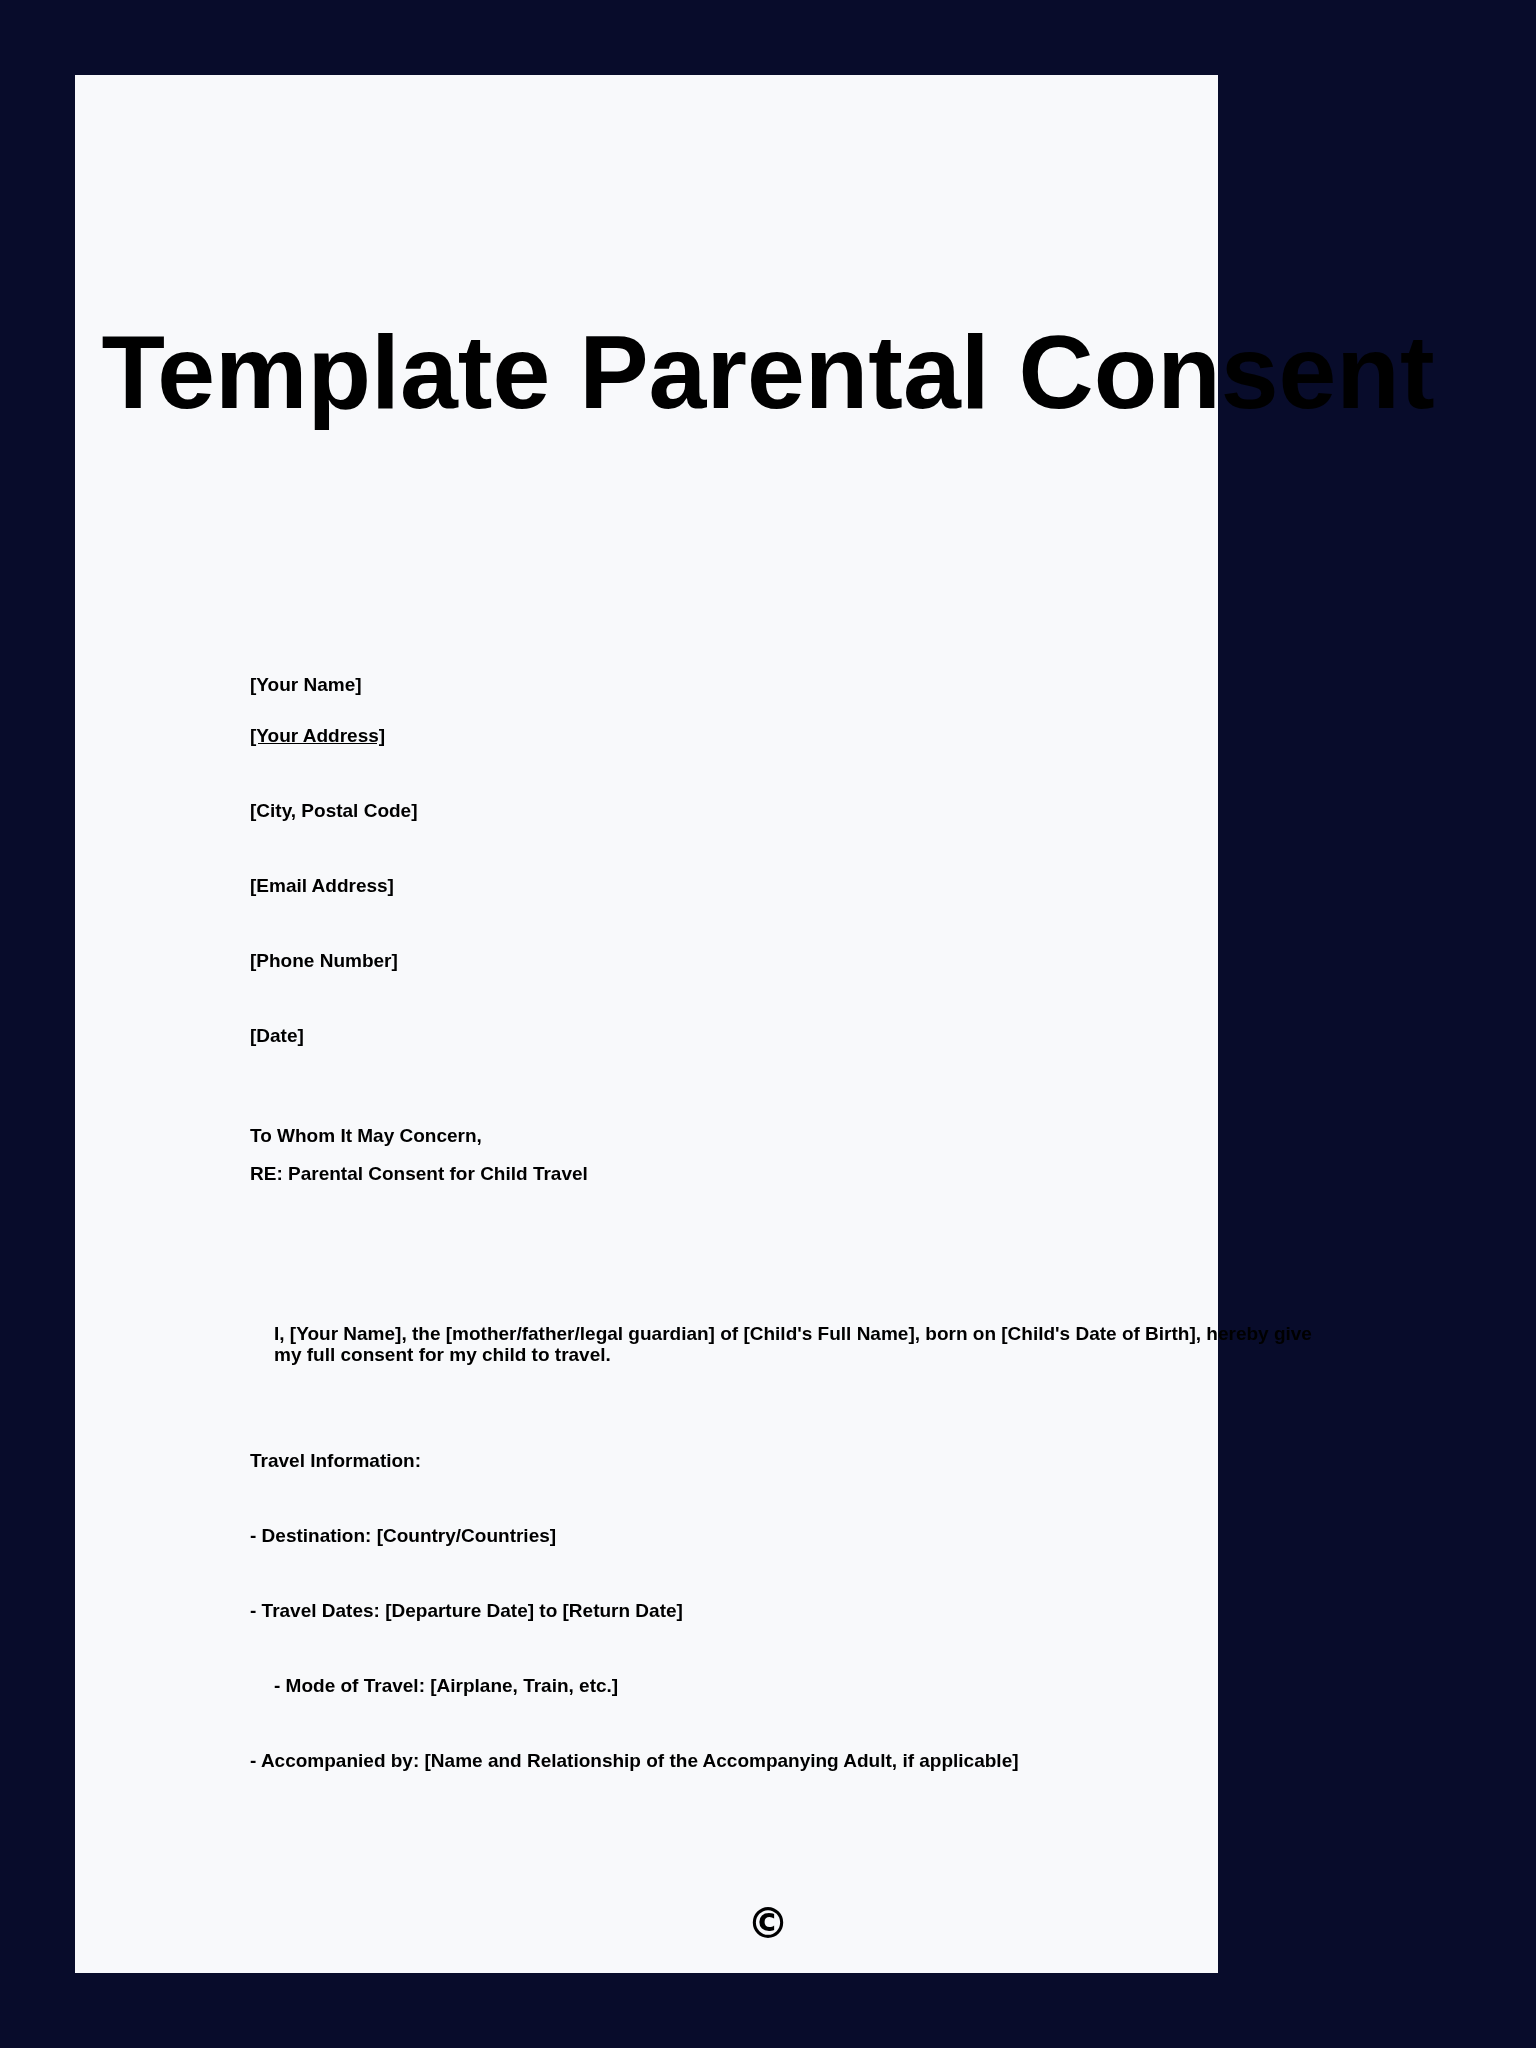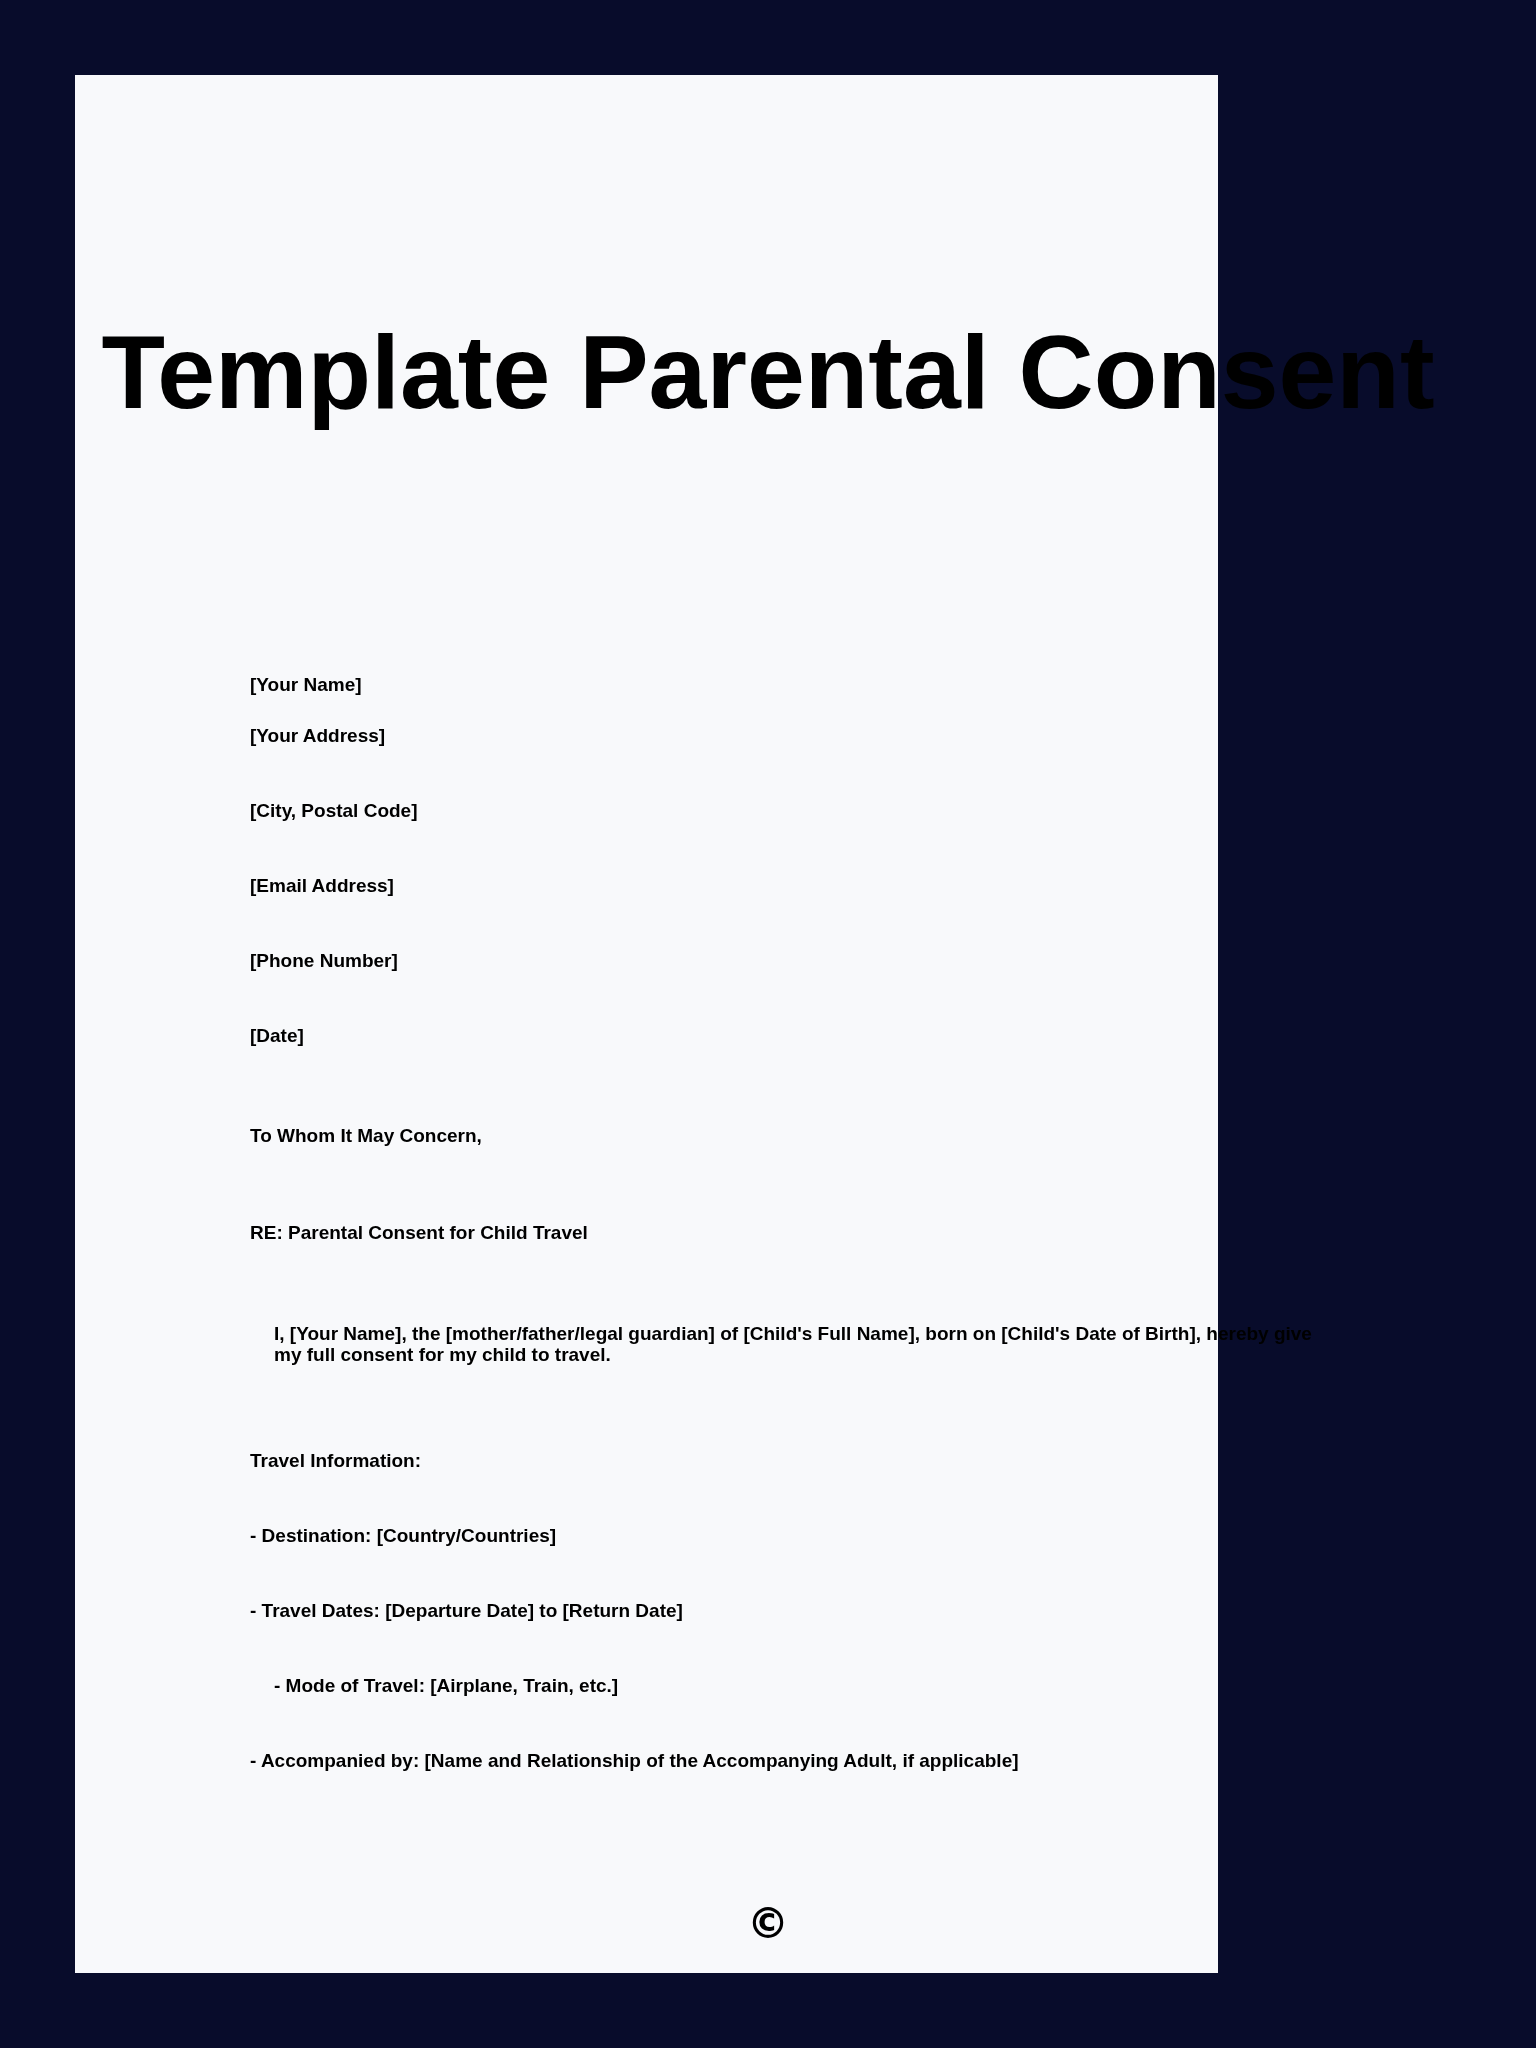--- a/index.html
+++ b/index.html
@@ -73,29 +73,29 @@
 <body>
 
 <div class="paper">
 
   <h1 class="title">
     <span>Template Parental Consent</span>
   </h1>
 
   <div class="body">
     <div class="line" style="top:574px;margin-top:24px;">[Your Name]</div>
-    <div class="line" style="top:649px;">[Your Address]</div>
+    <div class="line" style="top:649px;text-decoration:underline;">[Your Address]</div>
     <div class="line" style="top:724px;">[City, Postal Code]</div>
     <div class="line" style="top:799px;">[Email Address]</div>
     <div class="line" style="top:874px;">[Phone Number]</div>
     <div class="line" style="top:949px;">[Date]</div>
 
     <div class="line" style="top:1049px;">To Whom It May Concern,</div>
 
-    <div class="line" style="top:1146px;text-align:right;">RE: Parental Consent for Child Travel</div>
+    <div class="line" style="top:1087px;text-align:right;">RE: Parental Consent for Child Travel</div>
 
     <div class="para" style="top:1248px;">I, [Your Name], the [mother/father/legal guardian] of [Child's Full Name], born on [Child's Date of Birth], hereby give my full consent for my child to travel.</div>
 
     <div class="line" style="top:1374px;">Travel Information:</div>
     <div class="line" style="top:1449px;">- Destination: [Country/Countries]</div>
     <div class="line" style="top:1524px;">- Travel Dates: [Departure Date] to [Return Date]</div>
     <div class="line" style="top:1599px;margin-left:24px;">- Mode of Travel: [Airplane, Train, etc.]</div>
     <div class="line" style="top:1674px;">- Accompanied by: [Name and Relationship of the Accompanying Adult, if applicable]</div>
   </div>
 

